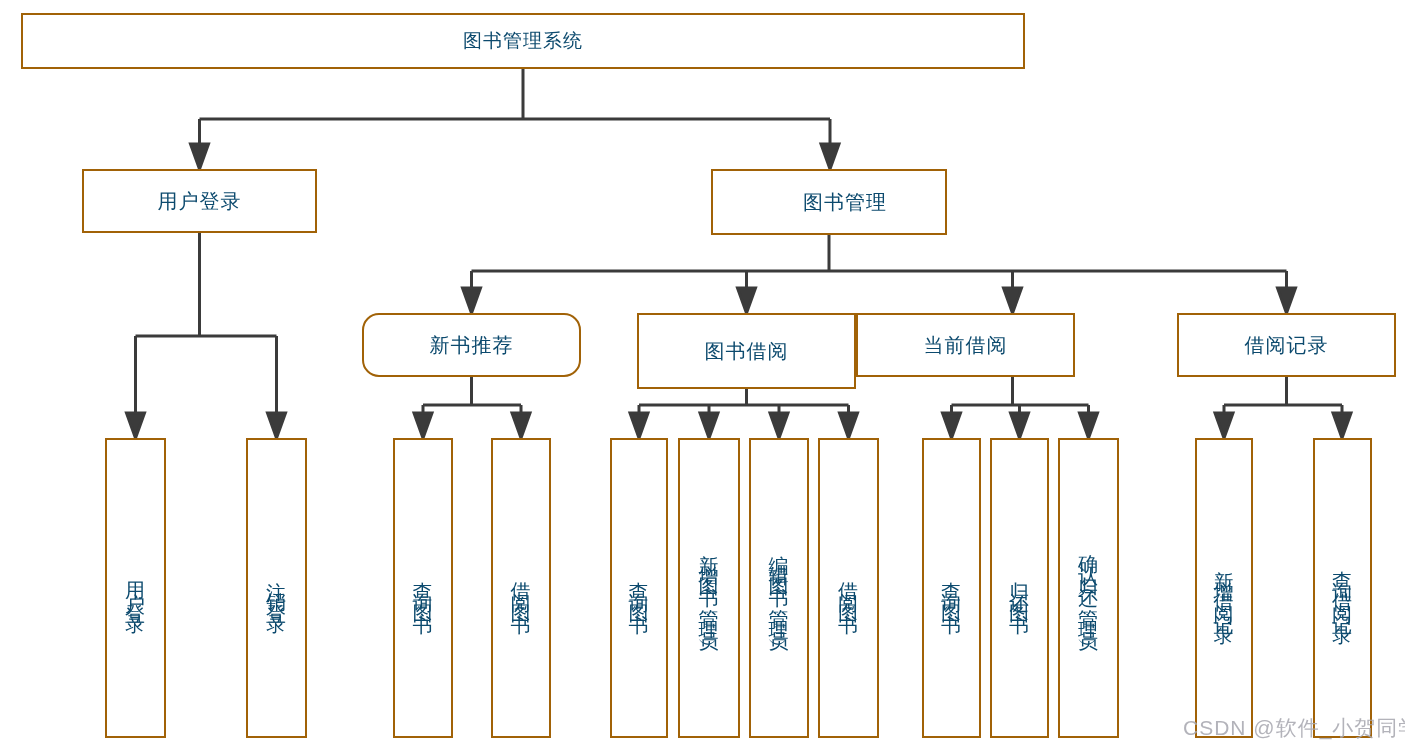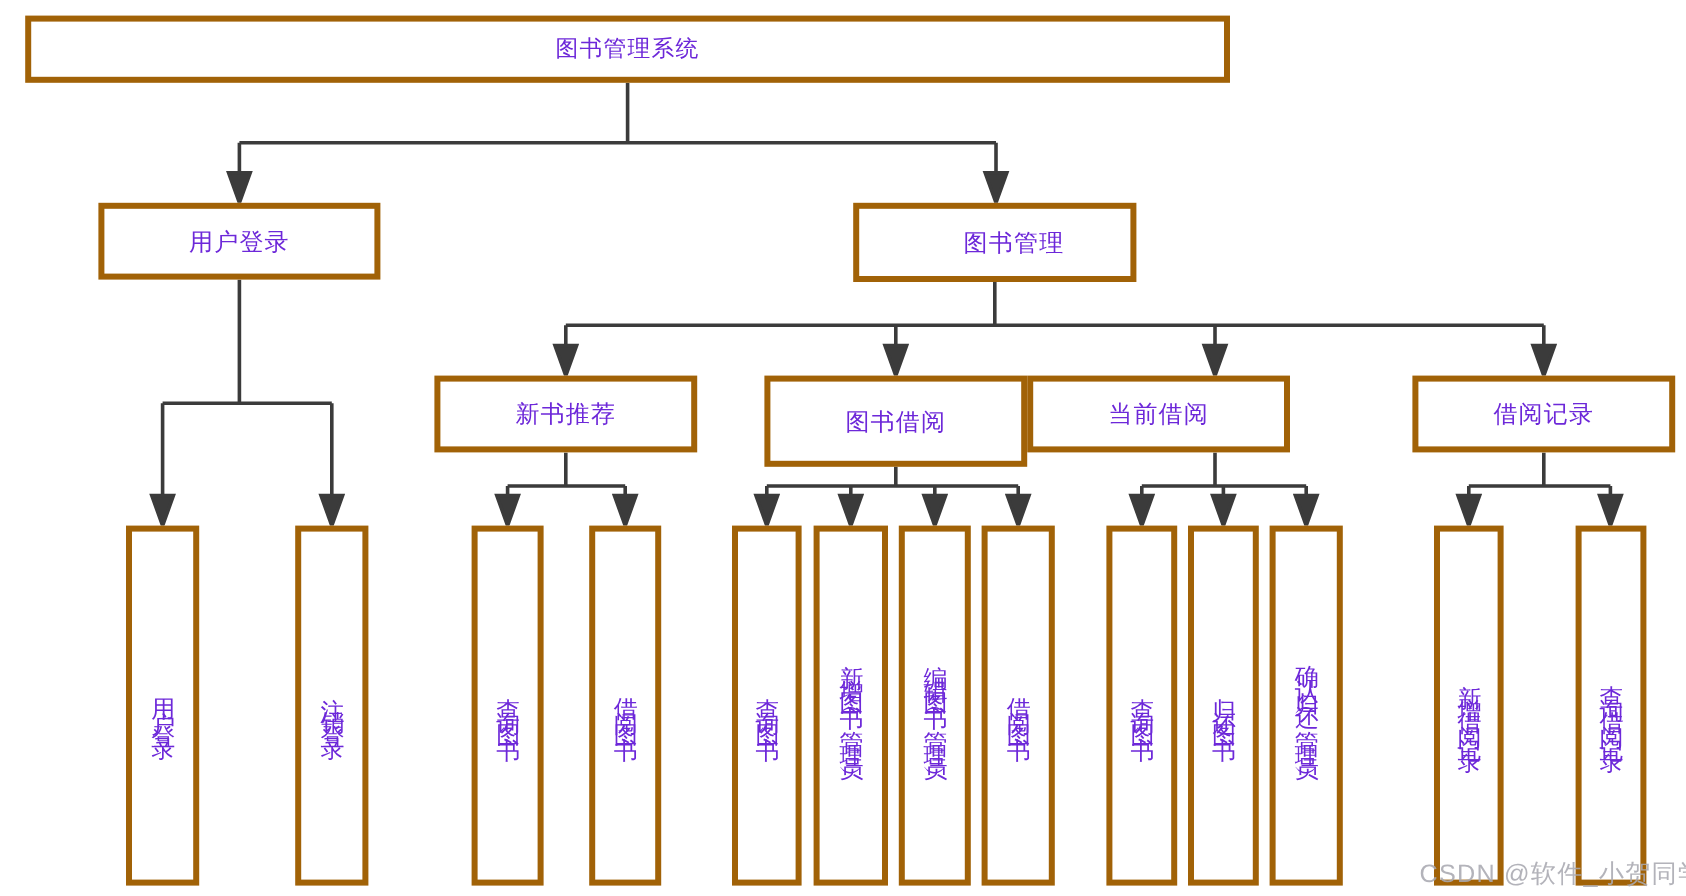--- a/index.html
+++ b/index.html
@@ -14,25 +14,25 @@
   svg.connectors {
     position: absolute;
     left: 0; top: 0;
     width: 1405px; height: 747px;
     z-index: 0;
   }
   .node {
     position: absolute;
     box-sizing: border-box;
     background: #ffffff;
-    border: 5px solid #a16207;
+    border: 2px solid #a16207;
     display: flex;
     align-items: center;
     justify-content: center;
-    color: #6d28d9;
+    color: #0c4a6e;
     z-index: 1;
   }
   .node.root-box   { font-size: 19px; letter-spacing: 1px; }
   .node.branch-box { font-size: 20px; letter-spacing: 1px; }
   .node.leaf-box span {
     writing-mode: vertical-rl;
     text-orientation: mixed;
     font-size: 20px;
     line-height: 1.0;
     letter-spacing: 11px;
@@ -108,21 +108,21 @@
     <span>图书管理系统</span>
   </div>
 
   <div class="node branch-box" style="left:82px; top:169px; width:235px; height:64px;">
     <span>用户登录</span>
   </div>
   <div class="node branch-box" style="left:711px; top:169px; width:236px; height:66px;padding-left:32px;">
     <span>图书管理</span>
   </div>
 
-  <div class="node branch-box" style="left:362px; top:313px; width:219px; height:64px;">
+  <div class="node branch-box" style="left:362px; top:313px; width:219px; height:64px;border-radius:17px;">
     <span>新书推荐</span>
   </div>
   <div class="node branch-box" style="left:637px; top:313px; width:219px; height:76px;">
     <span>图书借阅</span>
   </div>
   <div class="node branch-box" style="left:856px; top:313px; width:219px; height:64px;">
     <span>当前借阅</span>
   </div>
   <div class="node branch-box" style="left:1177px; top:313px; width:219px; height:64px;justify-content:center;">
     <span>借阅记录</span>

